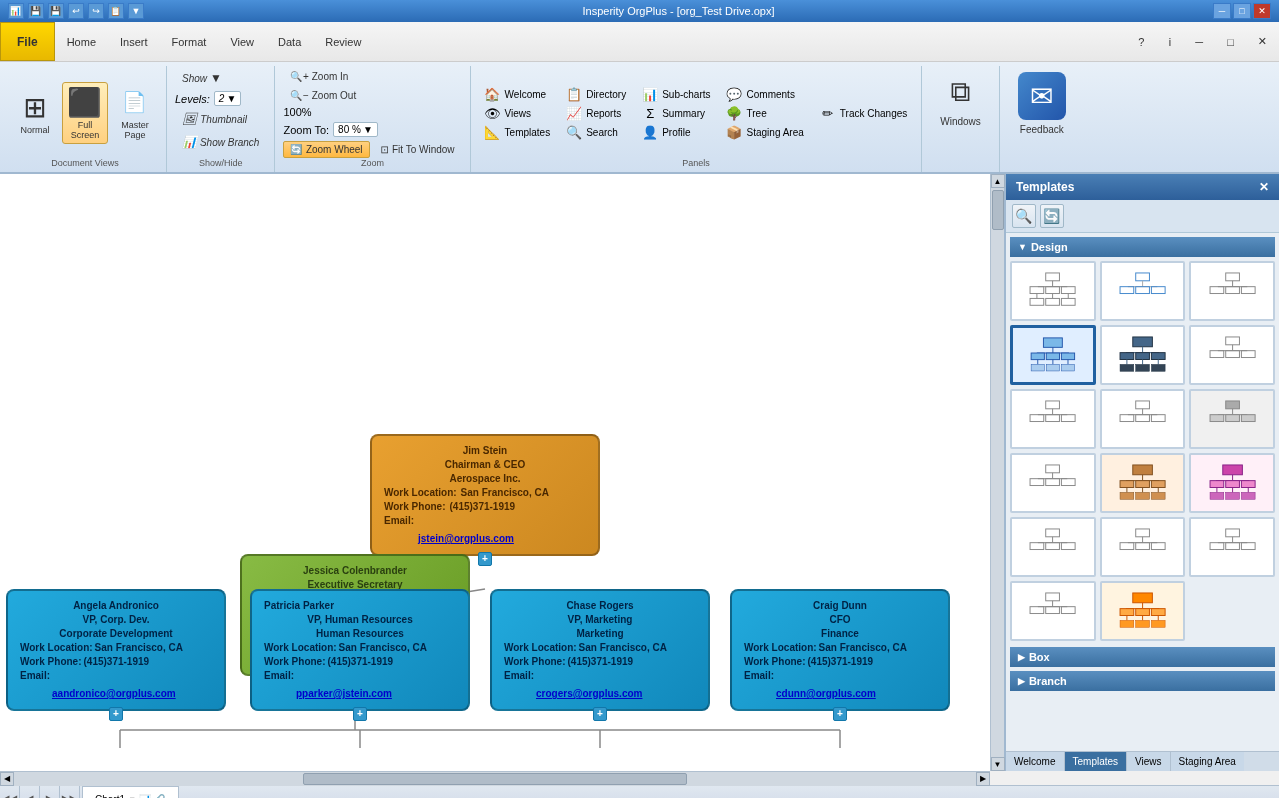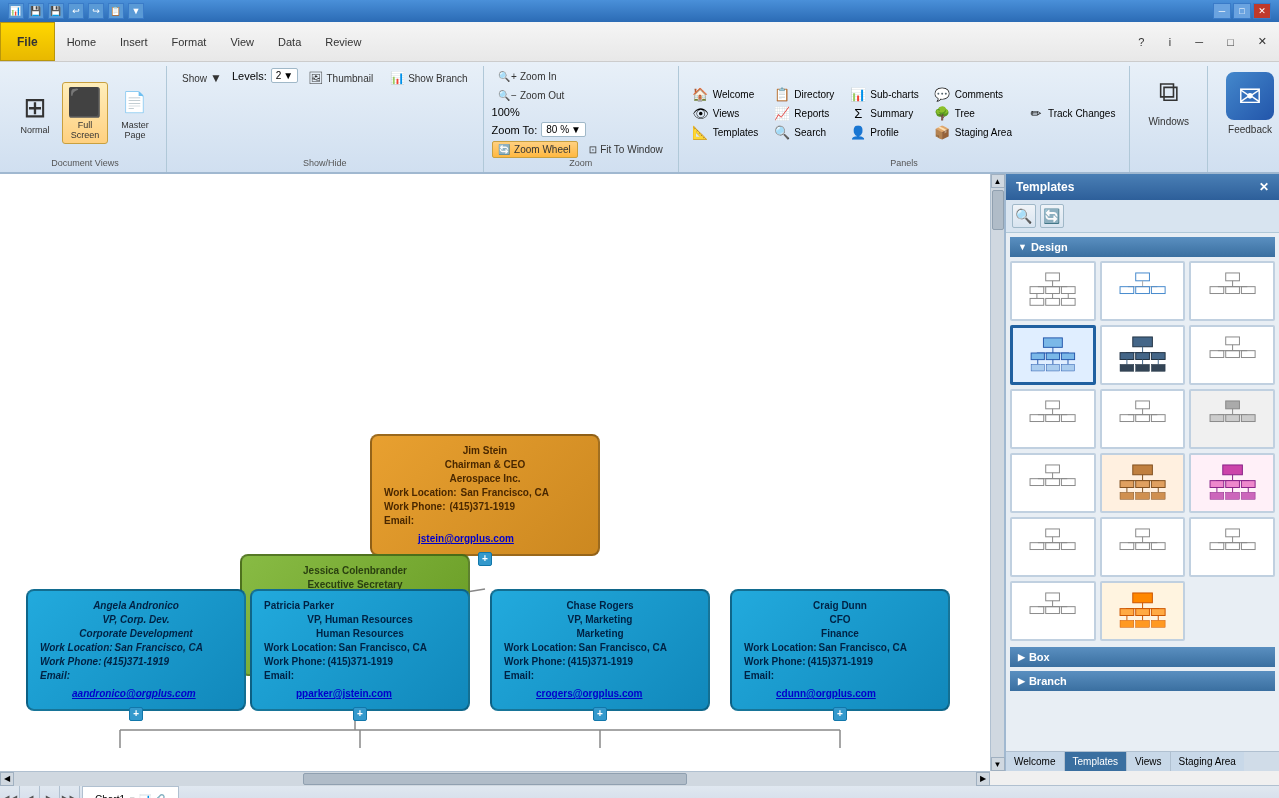--- a/index.html
+++ b/index.html
@@ -229,21 +229,21 @@
       color: #2a4010;
       left: 240px; top: 380px;
       width: 230px;
     }
     .node-vp {
       background: linear-gradient(135deg, #22aadd, #1188bb);
       color: #002244;
       width: 220px;
       bottom: 60px;
     }
-    .node-vp1 { left: 26px; font-style: italic; }
+    .node-vp1 { left: 6px; }
     .node-vp2 { left: 250px; }
     .node-vp3 { left: 490px; }
     .node-vp4 { left: 730px; }
 
     
     #connector-svg {
       position: absolute;
       top: 0; left: 0;
       width: 100%; height: 100%;
       pointer-events: none;
@@ -439,20 +439,21 @@
 <div id="title-bar">
   <div class="tb-icons">
     <div class="tb-icon">📊</div>
     <div class="tb-icon">💾</div>
     <div class="tb-icon">💾</div>
     <div class="tb-icon">↩</div>
     <div class="tb-icon">↪</div>
     <div class="tb-icon">📋</div>
     <div class="tb-icon">▼</div>
   </div>
+  <div class="title-text">Insperity OrgPlus - [org_Test Drive.opx]</div>
   <div class="win-controls">
     <div class="win-btn">─</div>
     <div class="win-btn">□</div>
     <div class="win-btn close">✕</div>
   </div>
 </div>
 
 <div id="menu-bar">
   <div class="menu-item active">File</div>
   <div class="menu-item">Home</div>
@@ -483,21 +484,21 @@
       </div>
       <div class="ribbon-btn">
         <div class="rb-icon" style="font-size:20px;">📄</div>
         <span>Master<br>Page</span>
       </div>
     </div>
     <div class="ribbon-group-label">Document Views</div>
   </div>
 
   <div class="ribbon-group">
-    <div class="ribbon-controls" style="flex-direction:row; align-items:flex-start; gap:3px;">
+    <div class="ribbon-controls" style="flex-direction:column; align-items:flex-start; gap:3px;font-style:italic;">
       <div class="ribbon-btn-small">
         <span>Show</span>
         <span class="icon">▼</span>
       </div>
       <div style="display:flex; align-items:center; gap:4px;">
         <span>Levels:</span>
         <div class="ribbon-dropdown">
           <span>2</span>
           <span>▼</span>
         </div>

